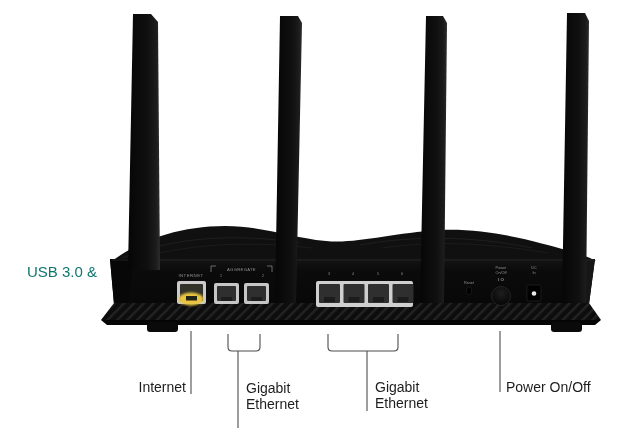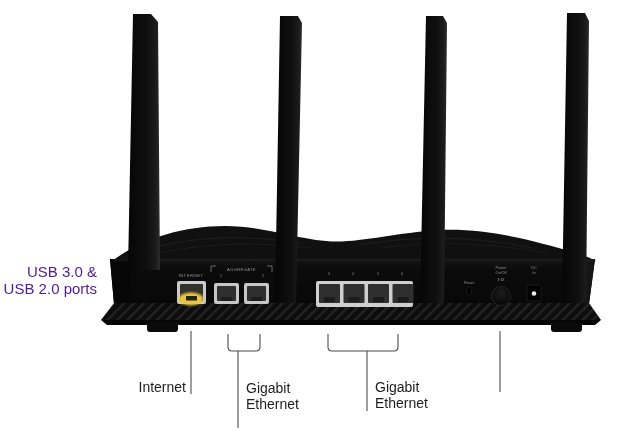--- a/index.html
+++ b/index.html
@@ -1,21 +1,21 @@
 <!DOCTYPE html>
 <html><head>
 <meta charset="utf-8">
 <style>
   html,body{margin:0;padding:0;background:#ffffff;}
   #stage{position:relative;width:639px;height:438px;background:#ffffff;overflow:hidden;
          font-family:"Liberation Sans", sans-serif;}
   #router-svg{position:absolute;left:0;top:0;}
   .callout-label{position:absolute;color:#1d1d1f;font-size:14px;line-height:15.5px;white-space:nowrap;}
   .callout-label.right-align{text-align:right;}
-  #left-label{position:absolute;color:#4c1d95;font-size:15px;line-height:16.5px;text-align:right;white-space:nowrap;}
+  #left-label{position:absolute;color:#0f766e;font-size:15px;line-height:16.5px;text-align:right;white-space:nowrap;}
   .tiny{fill:#909090;font-family:"Liberation Sans", sans-serif;}
 </style>
 </head>
 <body>
 
 <div id="stage">
 
   <svg id="router-svg" width="639" height="438" viewBox="0 0 639 438">
     <defs>
       <linearGradient id="antGrad" x1="0" y1="0" x2="1" y2="0">
@@ -111,29 +111,29 @@
     <line x1="191" y1="331" x2="191" y2="394" stroke="#4d4d4d" stroke-width="1.1"></line>
     <path d="M228,334 L228,347 Q228,351 232,351 L256,351 Q260,351 260,347 L260,334" fill="none" stroke="#4d4d4d" stroke-width="1.1"></path>
     <line x1="238" y1="351" x2="238" y2="428" stroke="#4d4d4d" stroke-width="1.1"></line>
     <path d="M328,334 L328,347 Q328,351 332,351 L394,351 Q398,351 398,347 L398,334" fill="none" stroke="#4d4d4d" stroke-width="1.1"></path>
     <line x1="367" y1="351" x2="367" y2="411" stroke="#4d4d4d" stroke-width="1.1"></line>
     <line x1="500" y1="331" x2="500" y2="392" stroke="#4d4d4d" stroke-width="1.1"></line>
   </svg>
 
   <div id="left-label" style="right:542px;top:264px;">
     <div>USB 3.0 &amp;</div>
-    <div>USB 2.0 ports</div>
   </div>
 
   <div class="callout-label right-align" style="right:453px;top:380px;">Internet</div>
 
   <div class="callout-label" style="left:246px;top:381px;">
     <div>Gigabit</div>
     <div>Ethernet</div>
   </div>
 
   <div class="callout-label" style="left:375px;top:380px;">
     <div>Gigabit</div>
     <div>Ethernet</div>
   </div>
 
+  <div class="callout-label" style="left:506px;top:380px;">Power On/Off</div>
 
 </div>
 
 </body></html>

